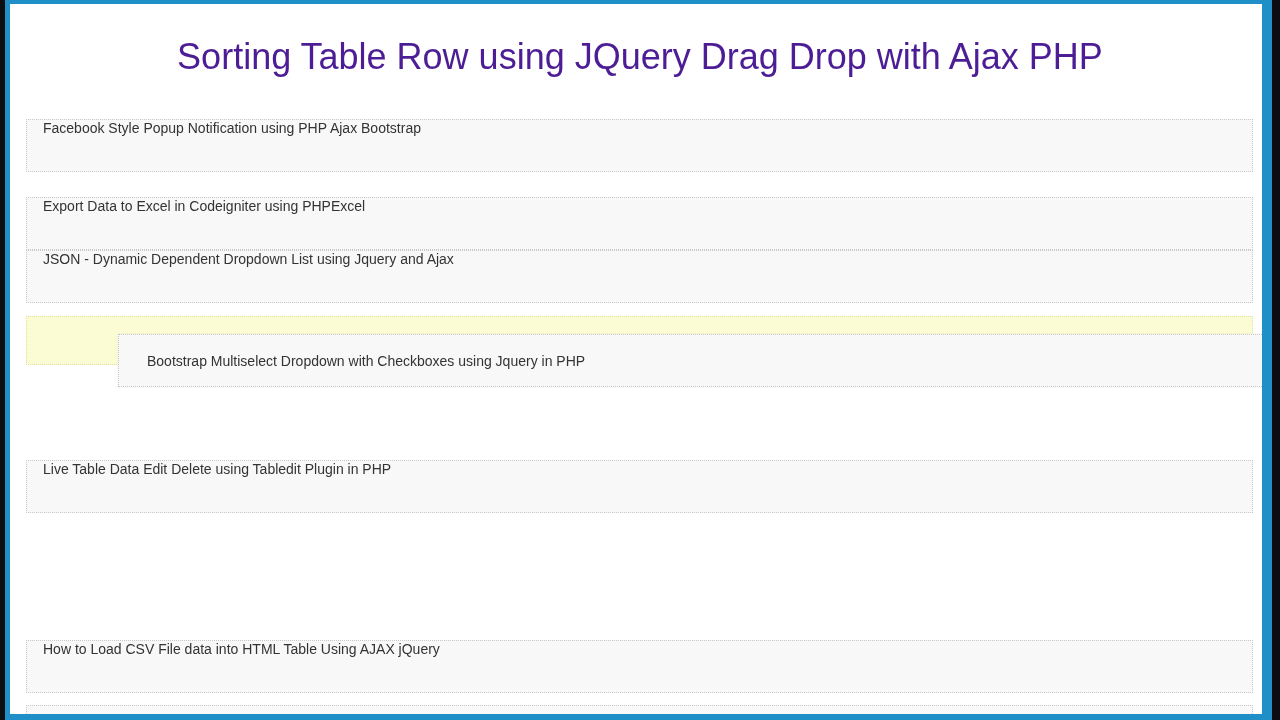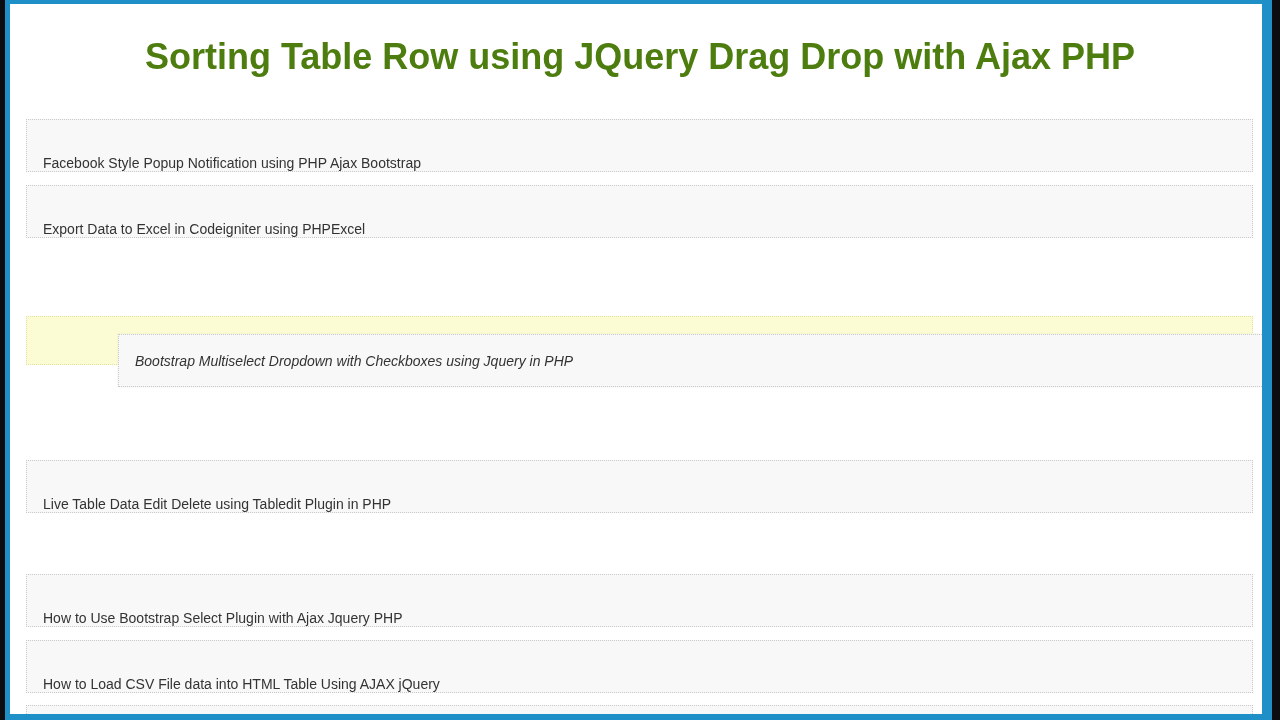--- a/index.html
+++ b/index.html
@@ -11,68 +11,68 @@
     .frame {
       position: absolute; left: 5px; top: 0; width: 1267px; height: 720px;
       background: #1f8fc7;
     }
     .page {
       position: absolute; left: 10px; top: 4px; width: 1252px; height: 710px;
       background: #ffffff; overflow: hidden;
     }
     .title {
       position: absolute; left: 0; top: 32px; width: 1260px;
-      text-align: center; font-size: 36px; color: #4d7c0f; font-weight: bold;
+      text-align: center; font-size: 36px; color: #4c1d95; font-weight: normal;
       margin: 0; letter-spacing: 0px;
     }
     .row {
       position: absolute; left: 16px; width: 1225px; height: 51px;
       background: #f8f8f8;
       border: 1px dotted #c8c8c8;
       box-sizing: content-box;
       font-size: 14px; color: #333333;
-      display: flex; align-items: flex-end; padding-left: 0;
+      display: flex; align-items: flex-start; padding-left: 0;
       cursor: move;
     }
     .row span { margin-left: 16px; }
     .placeholder {
       position: absolute; left: 16px; top: 312px; width: 1225px; height: 47px;
       background: #fcfcd4; border: 1px dotted #e4e0a0;
     }
     .helper {
       position: absolute; left: 108px; top: 330px; width: 1150px; height: 51px;
       background: #f8f8f8; border: 1px dotted #c8c8c8;
       font-size: 14px; color: #333333;
       display: flex; align-items: center;
       box-shadow: 0 0 2px rgba(0,0,0,0.08);
       z-index: 5; cursor: move;
     }
-    .helper span { margin-left: 16px; font-style: italic; }
+    .helper span { margin-left: 28px; }
   </style>
 </head>
 <body>
 
 <div class="frame"></div>
 <div class="page">
   <h1 class="title">Sorting Table Row using JQuery Drag Drop with Ajax PHP</h1>
 
   <div class="row" style="top:115px">
     <span>Facebook Style Popup Notification using PHP Ajax Bootstrap</span>
   </div>
-  <div class="row" style="top:181px">
+  <div class="row" style="top:193px">
     <span>Export Data to Excel in Codeigniter using PHPExcel</span>
+  </div>
+  <div class="row" style="top:246px">
+    <span>JSON - Dynamic Dependent Dropdown List using Jquery and Ajax</span>
   </div>
 
   <div class="placeholder"></div>
 
   <div class="row" style="top:456px">
     <span>Live Table Data Edit Delete using Tabledit Plugin in PHP</span>
-  </div>
-  <div class="row" style="top:570px">
-    <span>How to Use Bootstrap Select Plugin with Ajax Jquery PHP</span>
   </div>
   <div class="row" style="top:636px">
     <span>How to Load CSV File data into HTML Table Using AJAX jQuery</span>
   </div>
   <div class="row" style="top:701px">
     <span></span>
   </div>
 
   <div class="helper">
     <span>Bootstrap Multiselect Dropdown with Checkboxes using Jquery in PHP</span>

